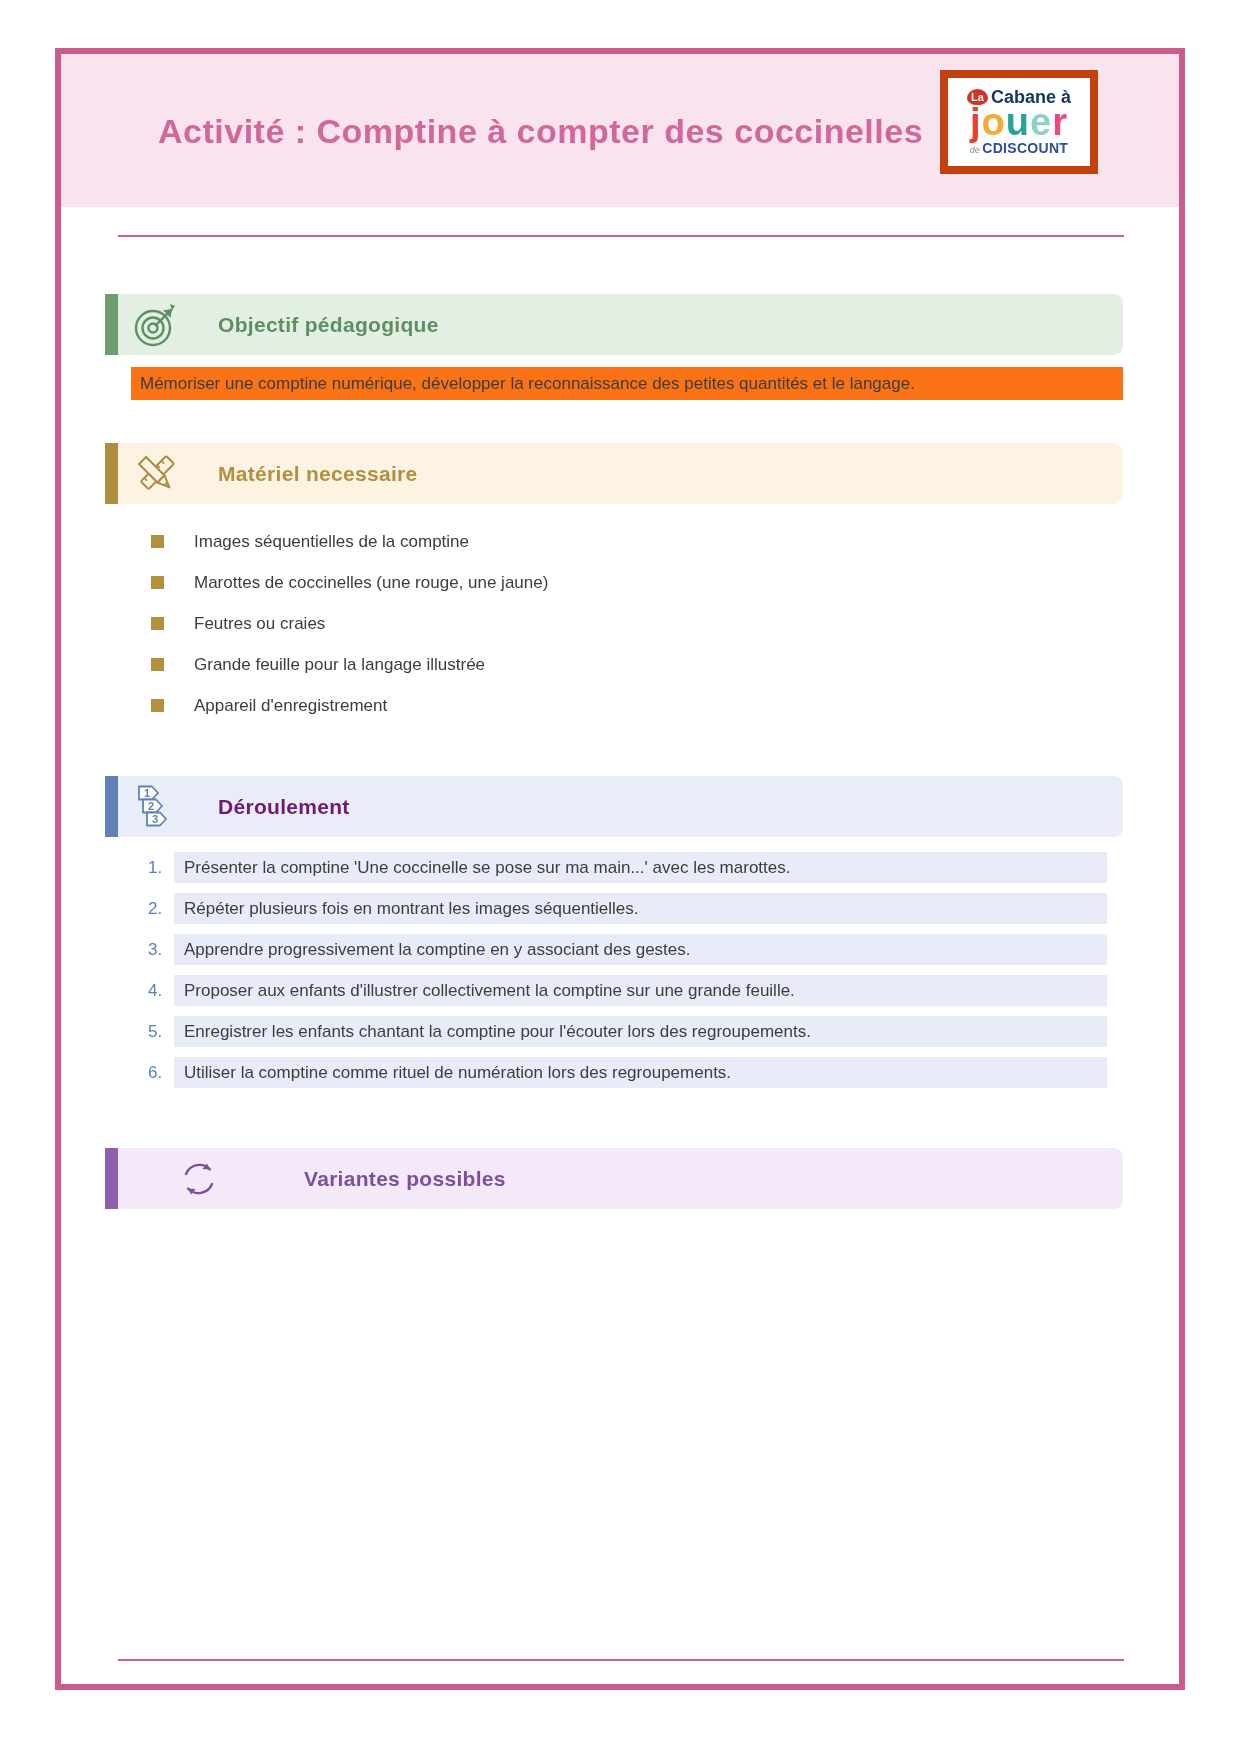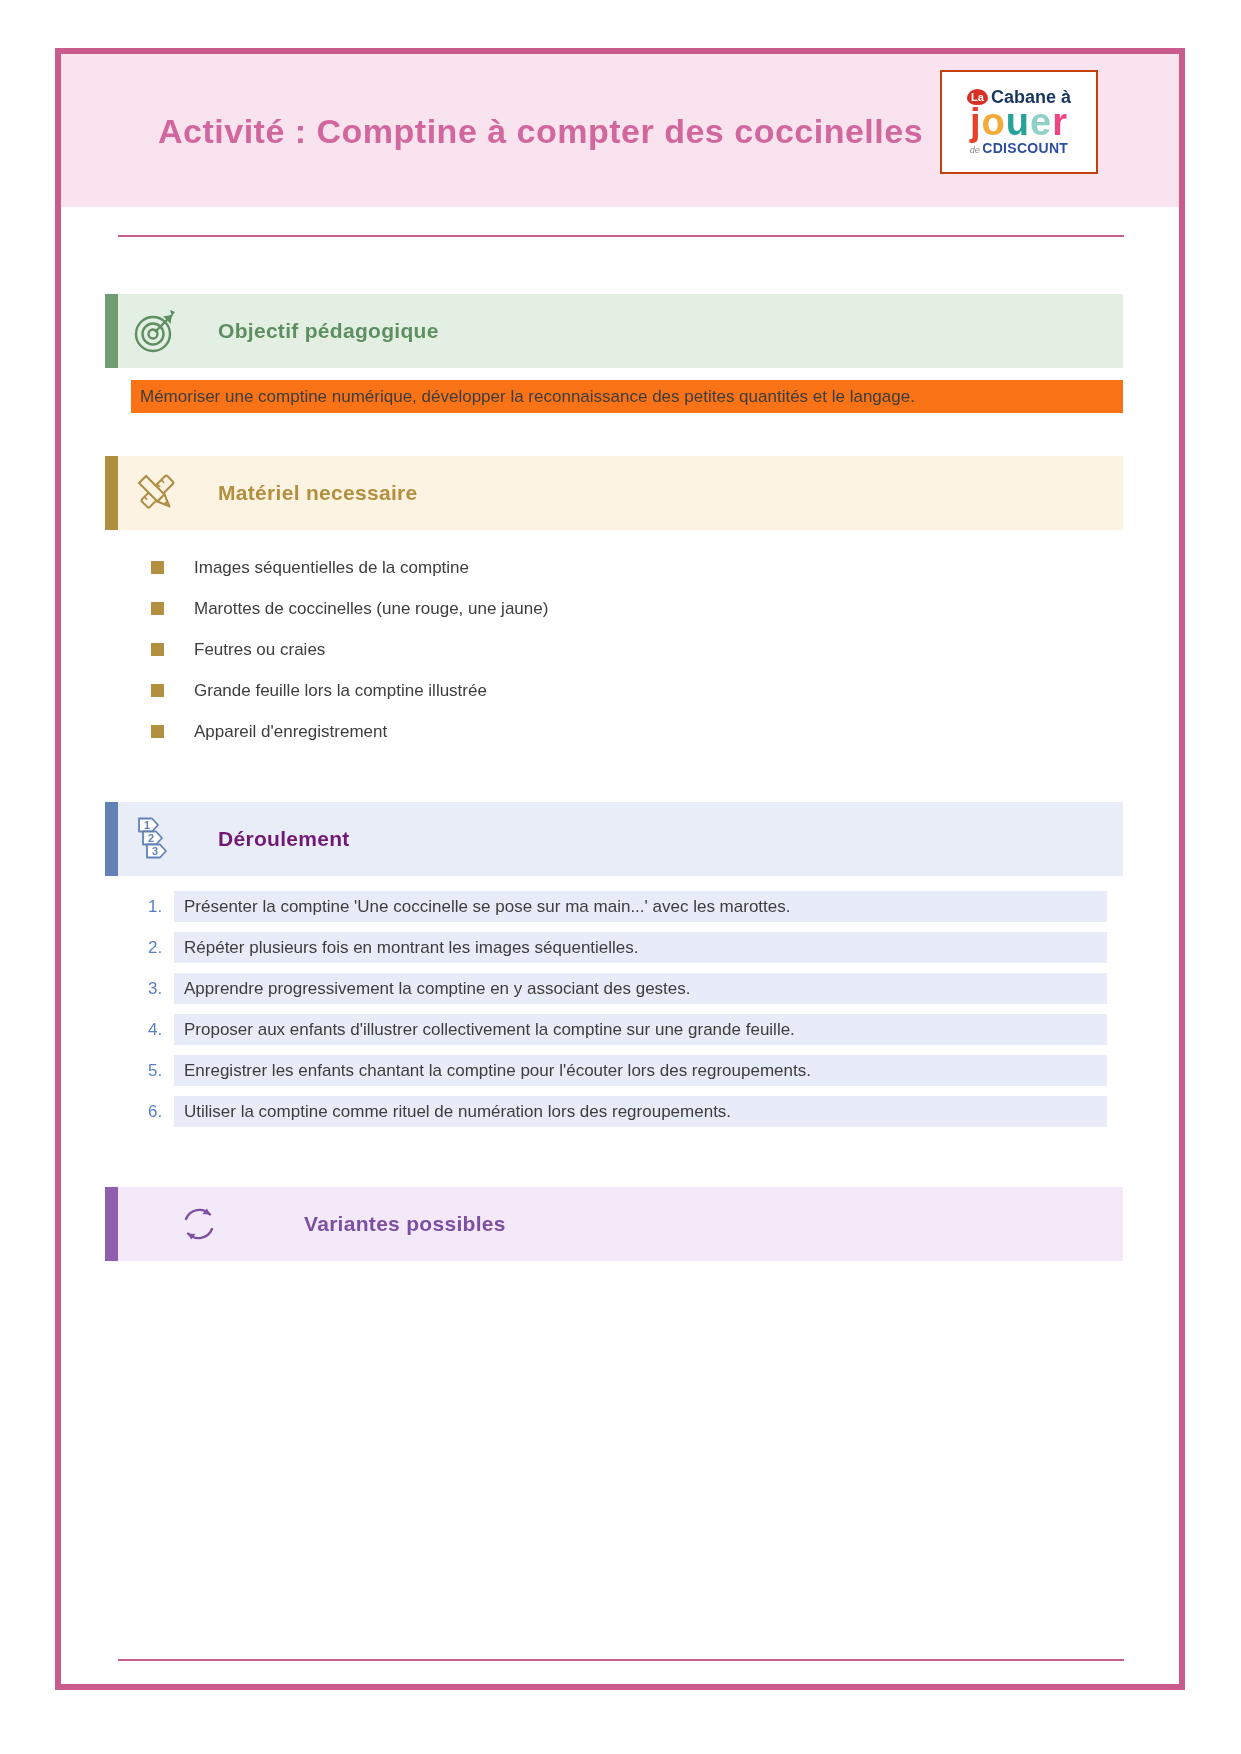--- a/index.html
+++ b/index.html
@@ -13,21 +13,21 @@
   }
   
   .header-band { position:relative; height:153px; background:#f8e3ee; }
   .page-title {
     position:absolute; left:97px; top:50%; transform:translateY(-50%);
     margin:0; font-size:34px; font-weight:bold; color:#d2679e;
     white-space:nowrap; letter-spacing:0.5px;
   }
   .logo {
     position:absolute; left:879px; top:16px; width:158px; height:104px;
-    background:#ffffff; border:2px solid #c2410c; box-sizing:border-box;
+    background:#ffffff; border:8px solid #c2410c; box-sizing:border-box;
     display:flex; flex-direction:column; align-items:center; justify-content:center;
     z-index:5;
   }
   .logo-row1 { display:flex; align-items:center; gap:3px; }
   .logo-la {
     background:#d93025; color:#fff; font-size:11px; font-weight:bold;
     border-radius:50% 50% 50% 50% / 60% 60% 40% 40%; padding:3px 4px 2px 4px; line-height:1;
   }
   .logo-cabane { color:#16355f; font-weight:bold; font-size:18px; line-height:1; }
   .logo-jouer { font-size:38px; font-weight:bold; line-height:0.85; letter-spacing:1px; }
@@ -37,21 +37,21 @@
   .logo-jouer .l3 { color:#8fd1c7; }
   .logo-jouer .l4 { color:#f04583; }
   .logo-sub { font-size:9px; margin-top:1px; }
   .logo-de { color:#888888; font-style:italic; }
   .logo-brand { color:#2d4d9e; font-weight:bold; font-size:14px; letter-spacing:0.3px; }
   
   .rule-top { height:2px; background:#c75d92; margin:28px 55px 0 57px; }
   .rule-bottom { position:absolute; left:57px; right:55px; bottom:23px; height:2px; background:#c75d92; }
   
   .section { margin-left:44px; width:1018px; }
-  .sec-head { display:flex; align-items:center; height:74px; }
+  .sec-head { display:flex; align-items:center; height:61px;border-radius:9px; }
   .sec-bar  { width:13px; align-self:stretch; }
   .sec-icon { margin-left:14px; width:48px; height:48px; flex:none; }
   .sec-title { margin:0 0 0 38px; font-size:21px; font-weight:bold; letter-spacing:0.3px; }
 
   .sec-objectif   { margin-top:57px; }
   .sec-objectif .sec-head { background:#e4efe4; }
   .sec-objectif .sec-bar  { background:#6f9d72; }
   .sec-objectif .sec-title{ color:#5d8f60; }
   .objectif-text {
     margin:12px 0 0 26px; width:992px; box-sizing:border-box;
@@ -163,21 +163,21 @@
             <span class="materiel-text">Marottes de coccinelles (une rouge, une jaune)</span>
           </li>
 
           <li>
             <span class="bullet-square"></span>
             <span class="materiel-text">Feutres ou craies</span>
           </li>
 
           <li>
             <span class="bullet-square"></span>
-            <span class="materiel-text">Grande feuille lors la comptine illustrée</span>
+            <span class="materiel-text">Grande feuille pour la langage illustrée</span>
           </li>
 
           <li>
             <span class="bullet-square"></span>
             <span class="materiel-text">Appareil d'enregistrement</span>
           </li>
 
       </ul>
     </div>
 

